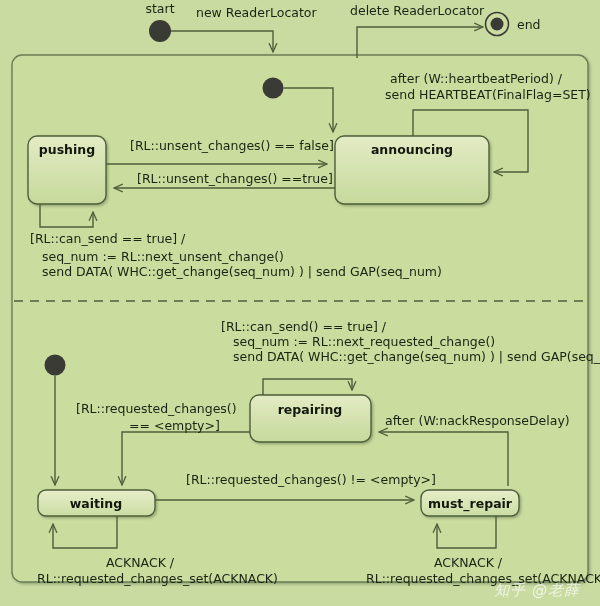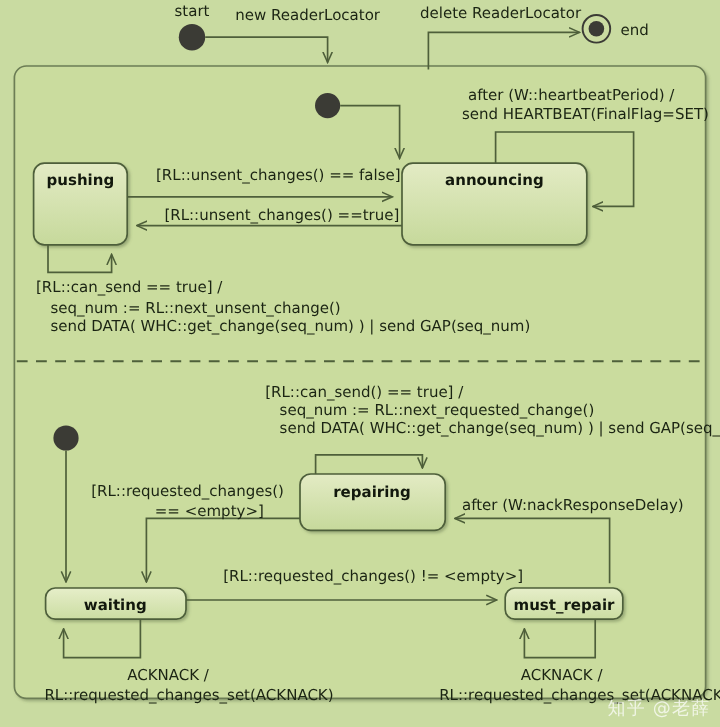--- a/index.html
+++ b/index.html
@@ -16,27 +16,28 @@
   }
   #canvas {
     position: absolute;
     left: 0;
     top: 0;
     width: 600px;
     height: 606px;
   }
   .watermark {
     position: absolute;
-    right: 8px;
+    right: 20px;
     bottom: 6px;
     font-size: 15px;
     color: rgba(255,255,255,0.72);
     font-family: "DejaVu Sans", "Liberation Sans", sans-serif;
     letter-spacing: 1px;
     pointer-events: none;
+    font-style: italic;
   }
 </style>
 </head>
 <body>
 
 <svg id="canvas" viewBox="0 0 600 606">
   <defs>
     <linearGradient id="stateGrad" x1="0" y1="0" x2="0" y2="1">
       <stop offset="0%" stop-color="#e3ebc4"></stop>
       <stop offset="100%" stop-color="#c6d99b"></stop>

